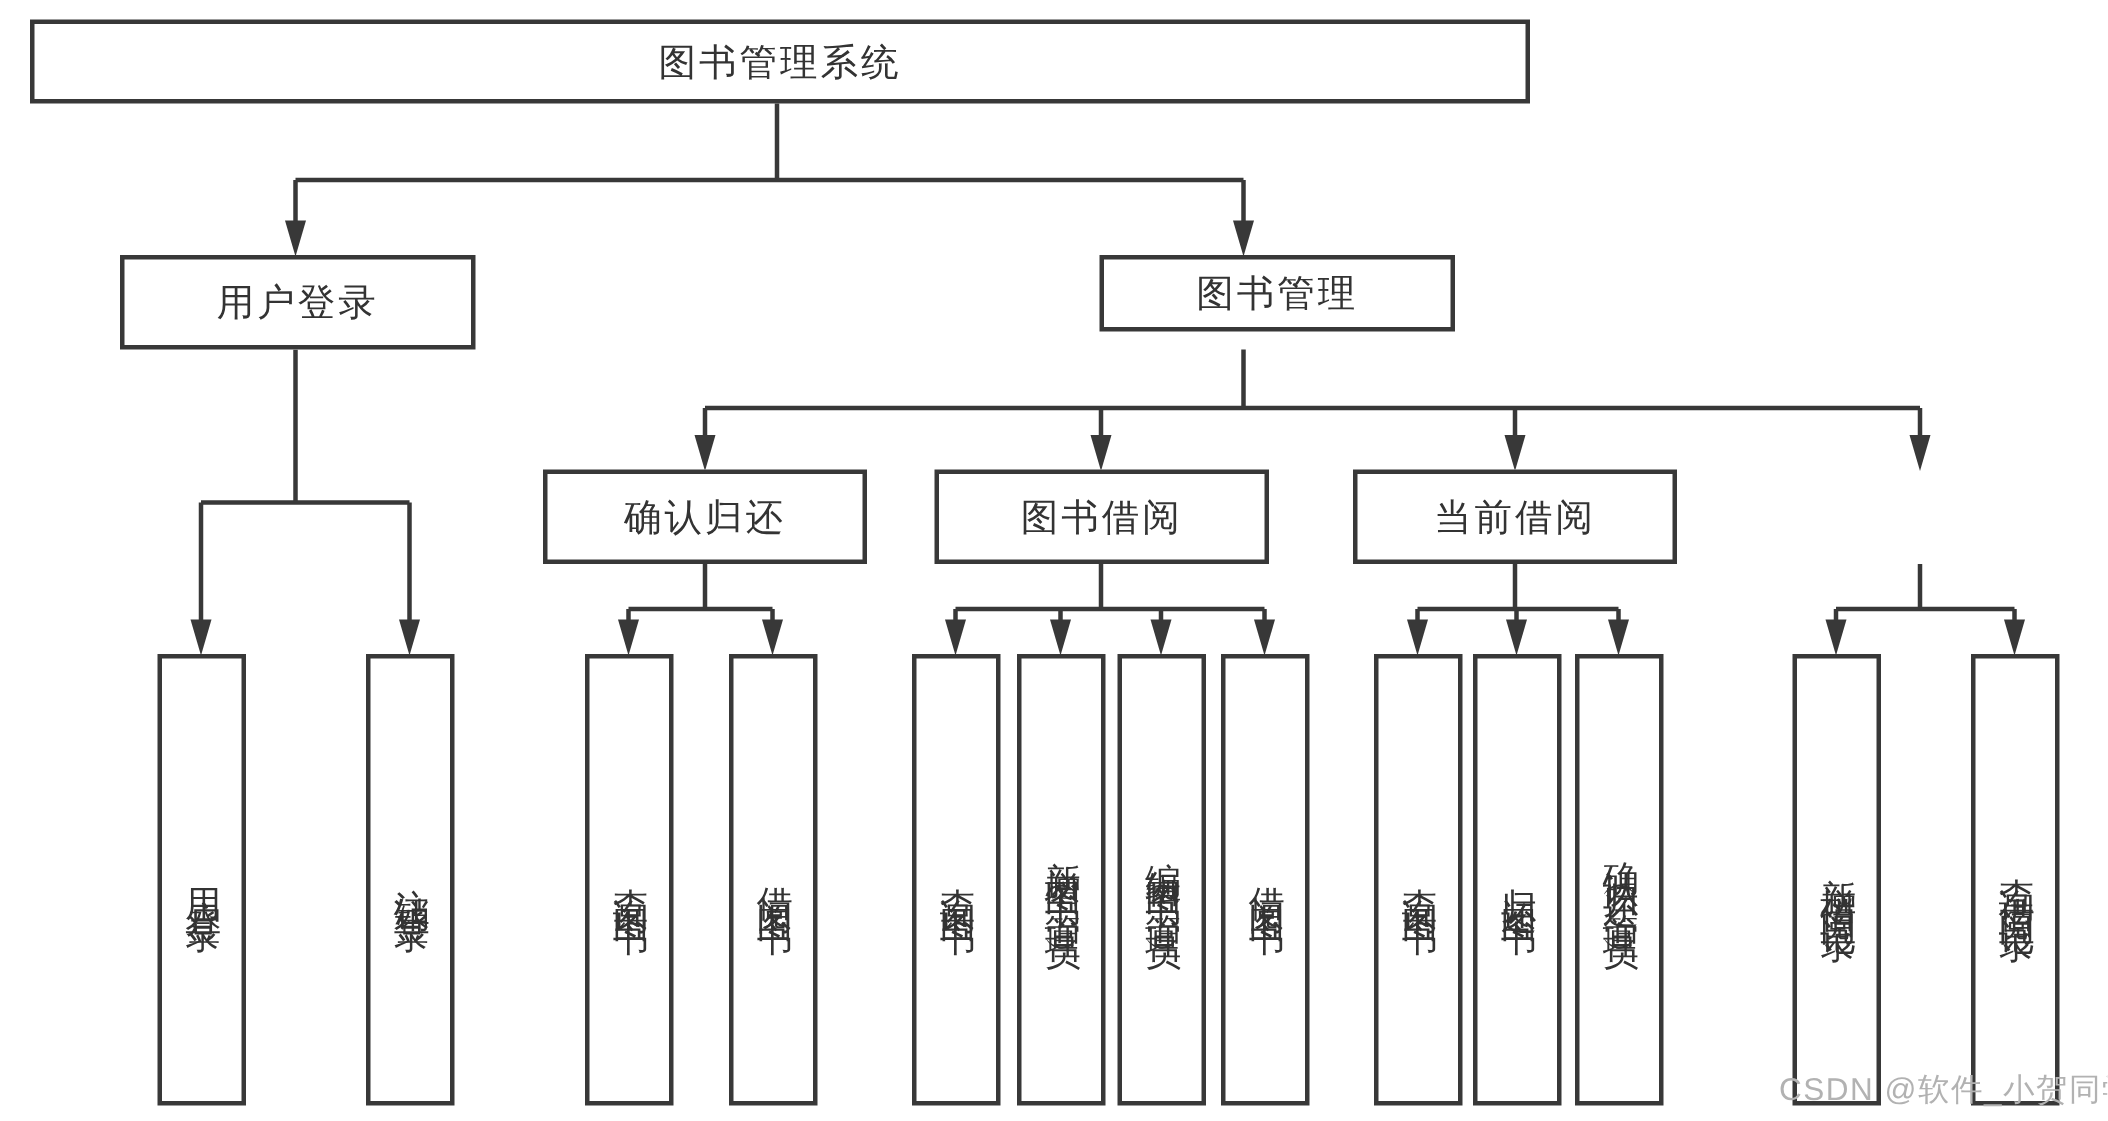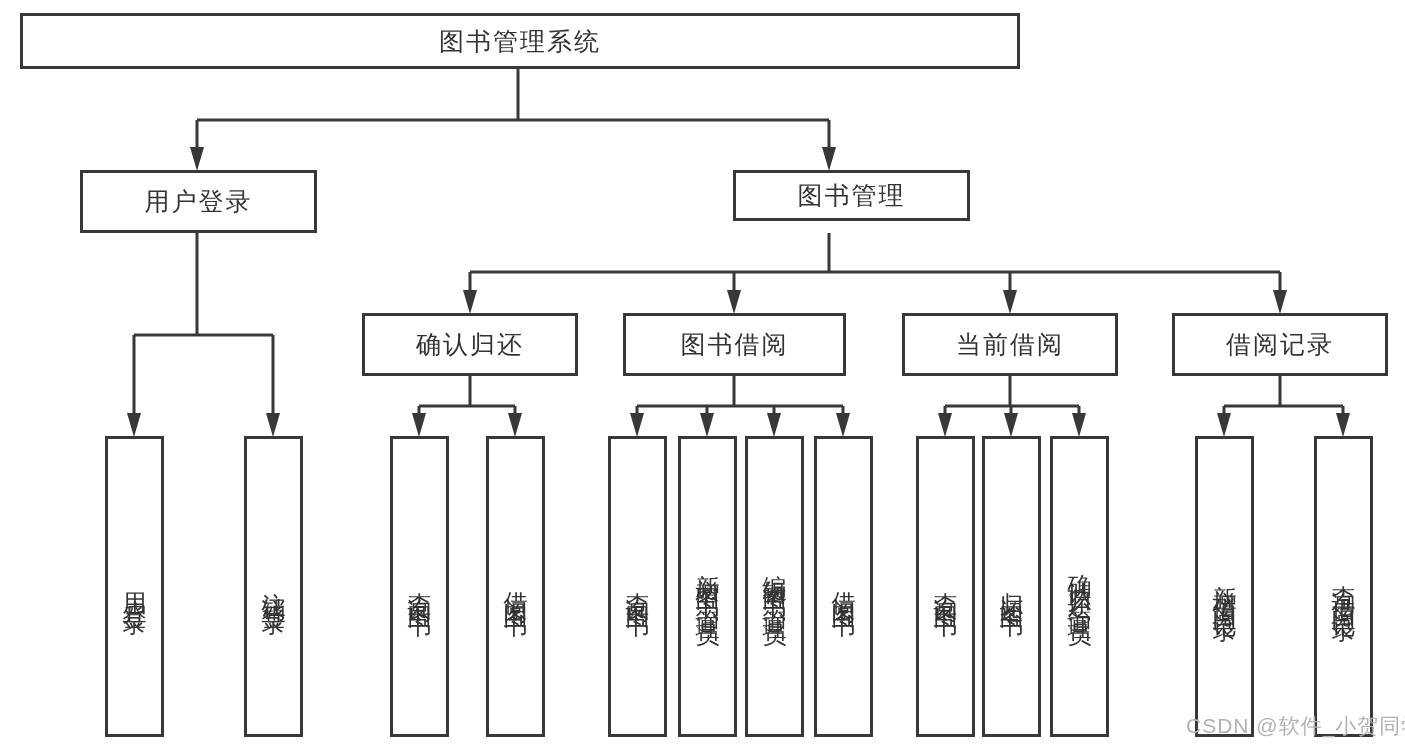--- a/index.html
+++ b/index.html
@@ -114,23 +114,20 @@
 
   <div class="node" style="left:362px; top:313px; width:216px; height:63px;">
     <span class="label">确认归还</span>
   </div>
   <div class="node" style="left:623px; top:313px; width:223px; height:63px;font-family:Liberation Mono, monospace;">
     <span class="label">图书借阅</span>
   </div>
   <div class="node" style="left:902px; top:313px; width:216px; height:63px;">
     <span class="label">当前借阅</span>
   </div>
-  <div class="node" style="left:1172px; top:313px; width:216px; height:63px;">
-    <span class="label">借阅记录</span>
-  </div>
 
   <div class="node vnode" style="left:105px; top:436px; width:59px; height:301px;">
     <span class="label">用户登录</span>
   </div>
   <div class="node vnode" style="left:244px; top:436px; width:59px; height:301px;">
     <span class="label">注销登录</span>
   </div>
 
   <div class="node vnode" style="left:390px; top:436px; width:59px; height:301px;">
     <span class="label">查询图书</span>

